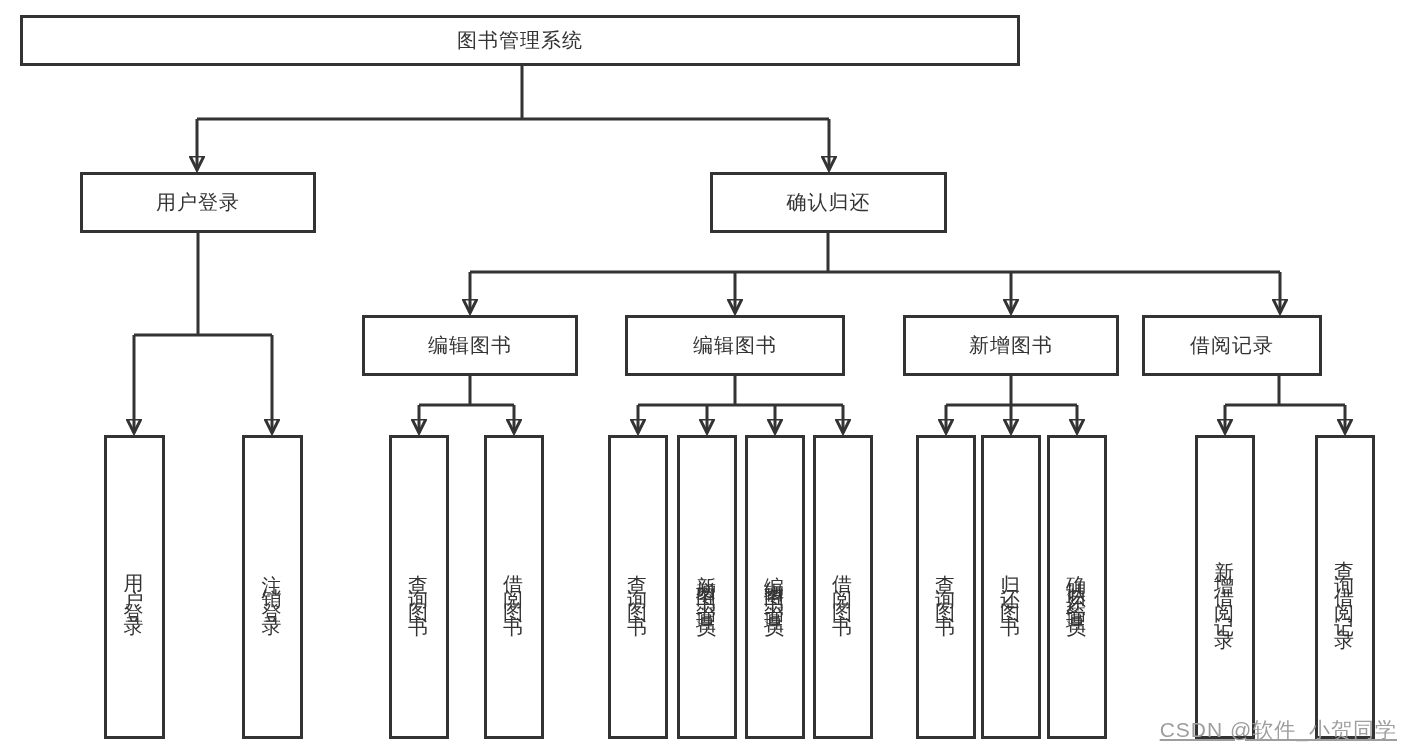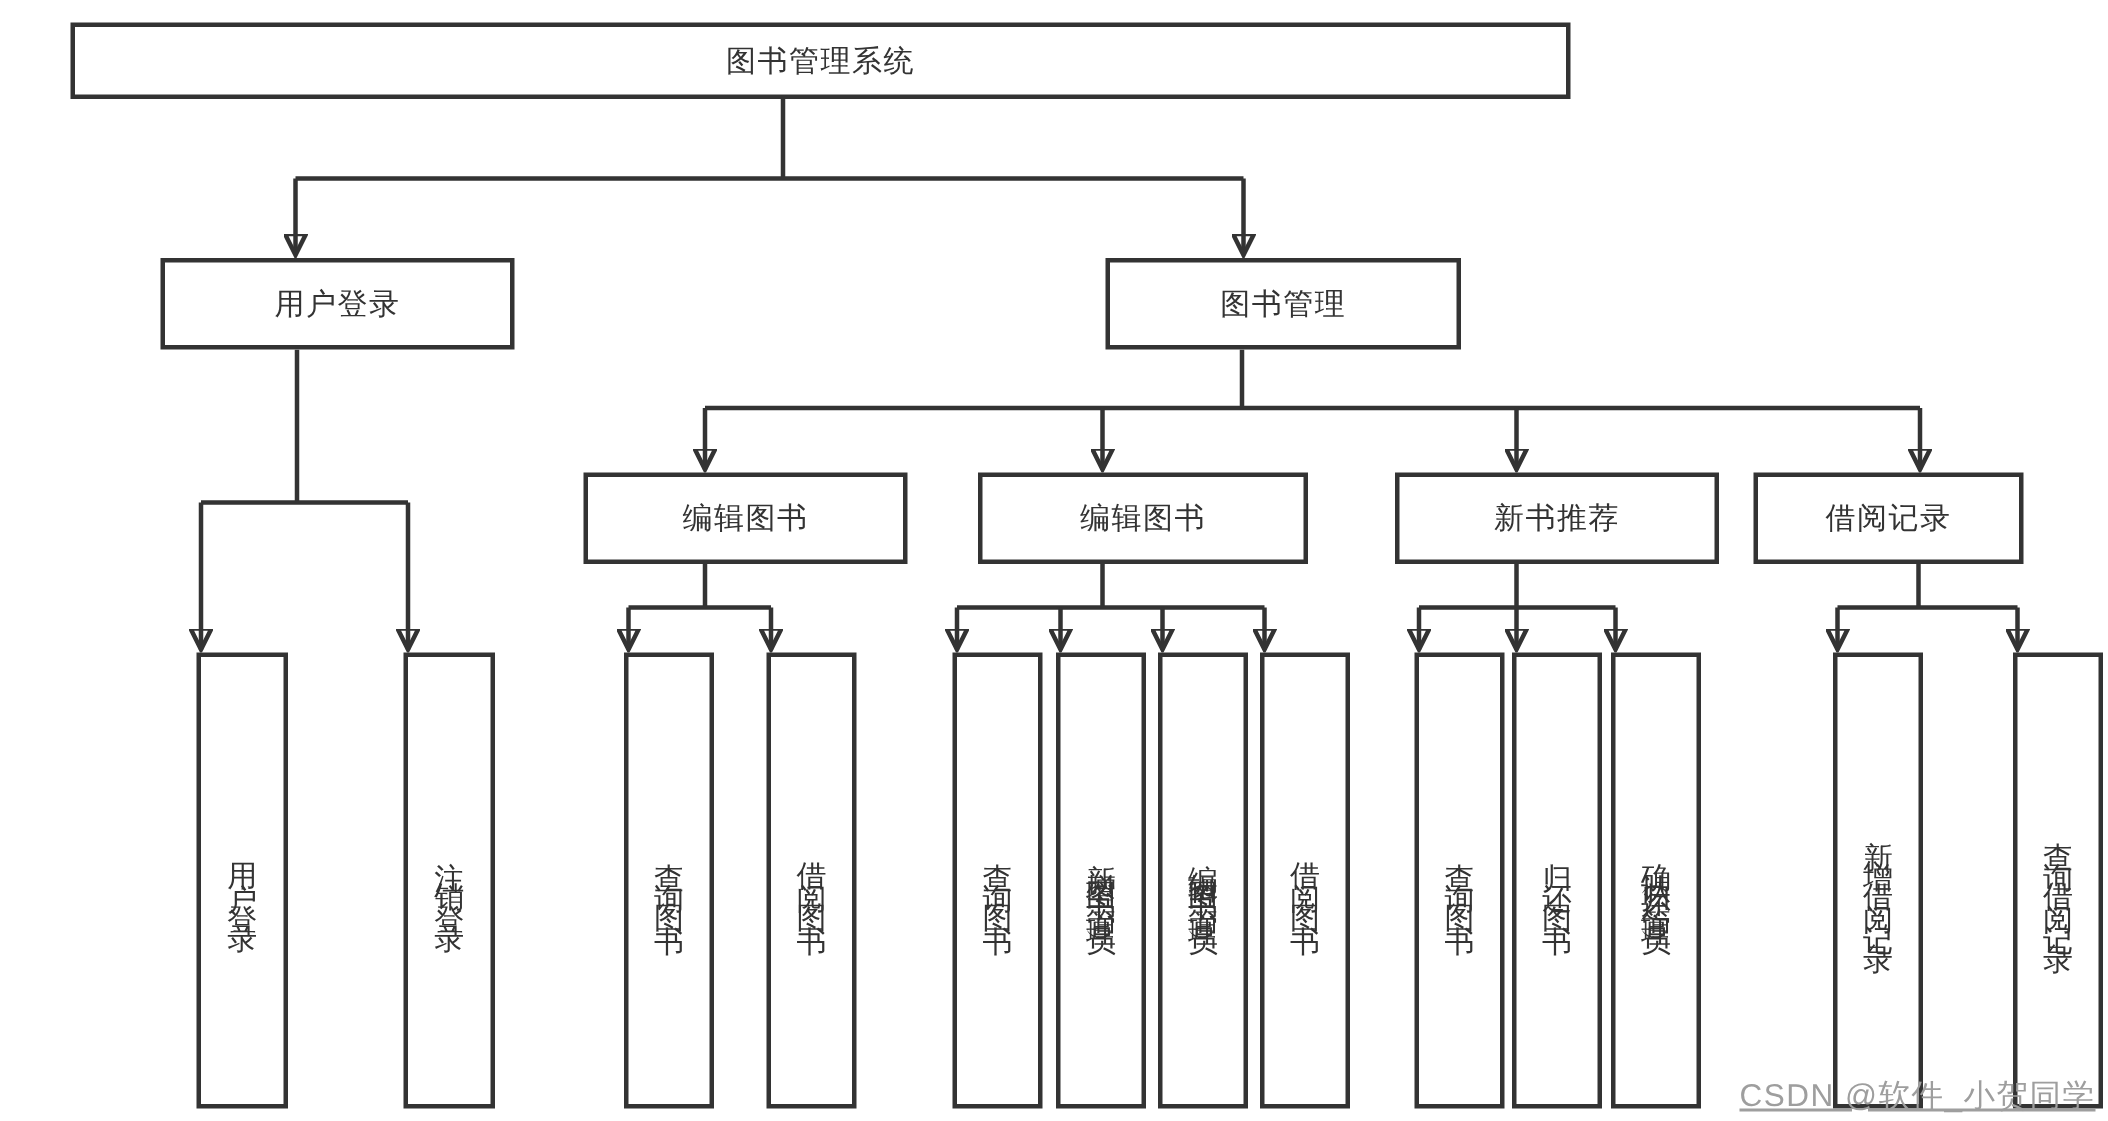--- a/index.html
+++ b/index.html
@@ -22,21 +22,20 @@
   .box{
     position:absolute;
     box-sizing:border-box;
     border:3px solid var(--box-border);
     background:#ffffff;
     display:flex;align-items:center;justify-content:center;
     color:var(--text);
     font-size:20px;
     letter-spacing:1px;
     z-index:1;
-    margin-left:27px;
   }
   .box.v span{
     writing-mode:vertical-rl;
     text-orientation:mixed;
     letter-spacing:14px;
     white-space:nowrap;
   }
   .box.v.tight span{letter-spacing:6px;}
   .watermark{
     position:absolute;
@@ -110,31 +109,31 @@
   </svg>
 
   <div class="box" style="left:20px;top:15px;width:1000px;height:51px">
     <span>图书管理系统</span>
   </div>
 
   <div class="box" style="left:80px;top:172px;width:236px;height:61px">
     <span>用户登录</span>
   </div>
   <div class="box" style="left:710px;top:172px;width:237px;height:61px">
-    <span>图书管理</span>
+    <span>确认归还</span>
   </div>
 
   <div class="box" style="left:362px;top:315px;width:216px;height:61px">
     <span>编辑图书</span>
   </div>
   <div class="box" style="left:625px;top:315px;width:220px;height:61px">
     <span>编辑图书</span>
   </div>
   <div class="box" style="left:903px;top:315px;width:216px;height:61px">
-    <span>新书推荐</span>
+    <span>新增图书</span>
   </div>
   <div class="box" style="left:1142px;top:315px;width:180px;height:61px">
     <span>借阅记录</span>
   </div>
 
   <div class="box v" style="left:104px;top:435px;width:61px;height:304px">
     <span>用户登录</span>
   </div>
   <div class="box v" style="left:242px;top:435px;width:61px;height:304px">
     <span>注销登录</span>

